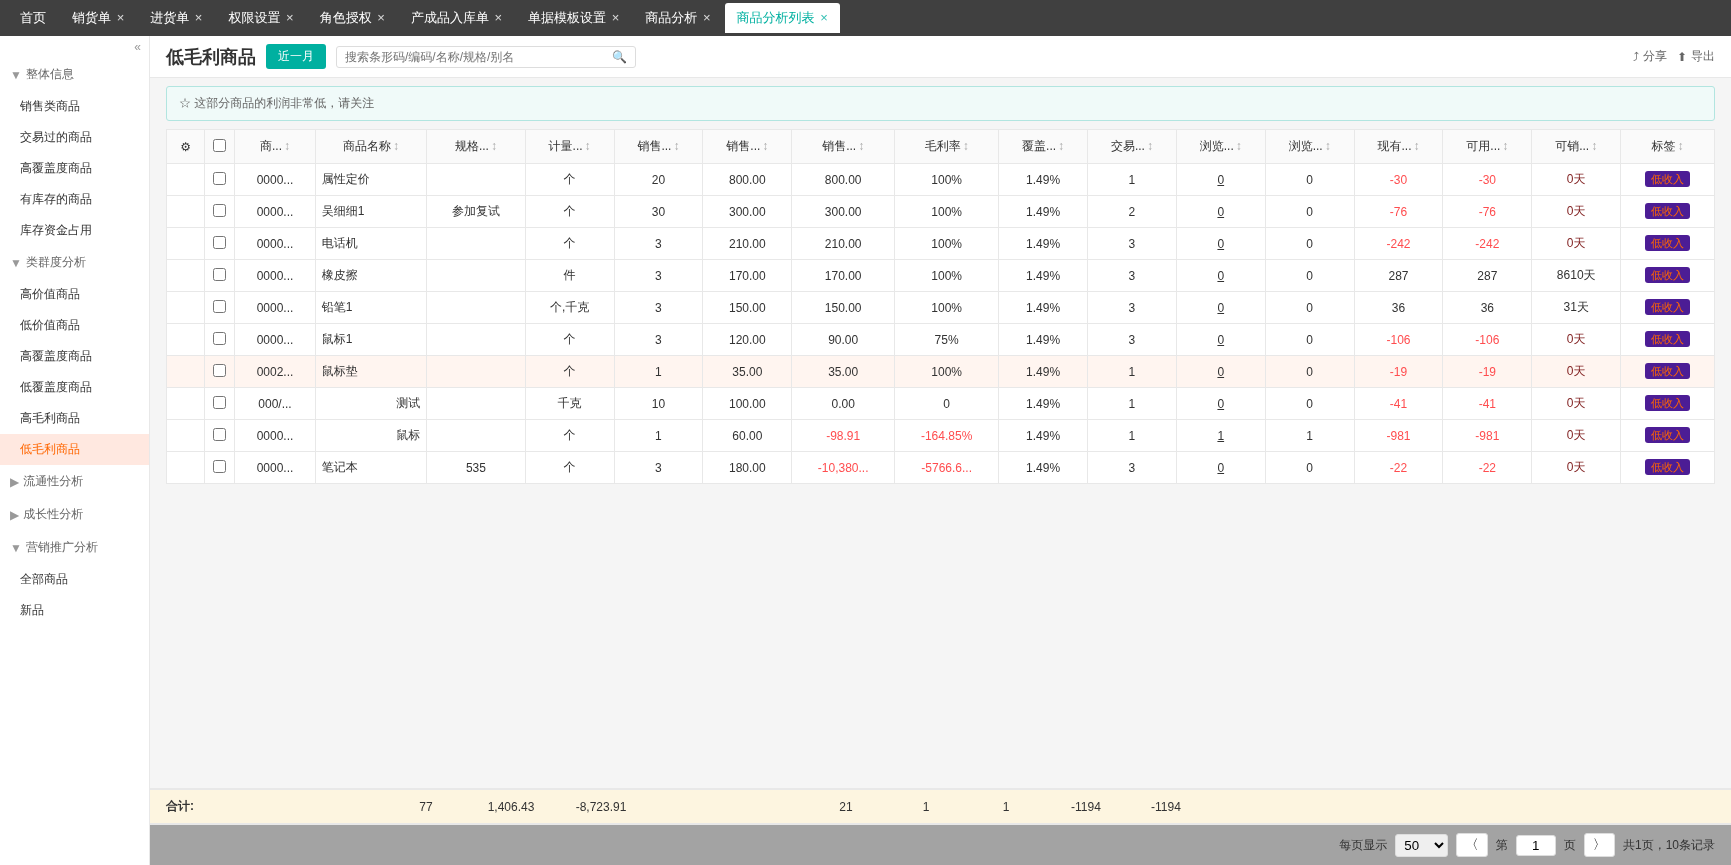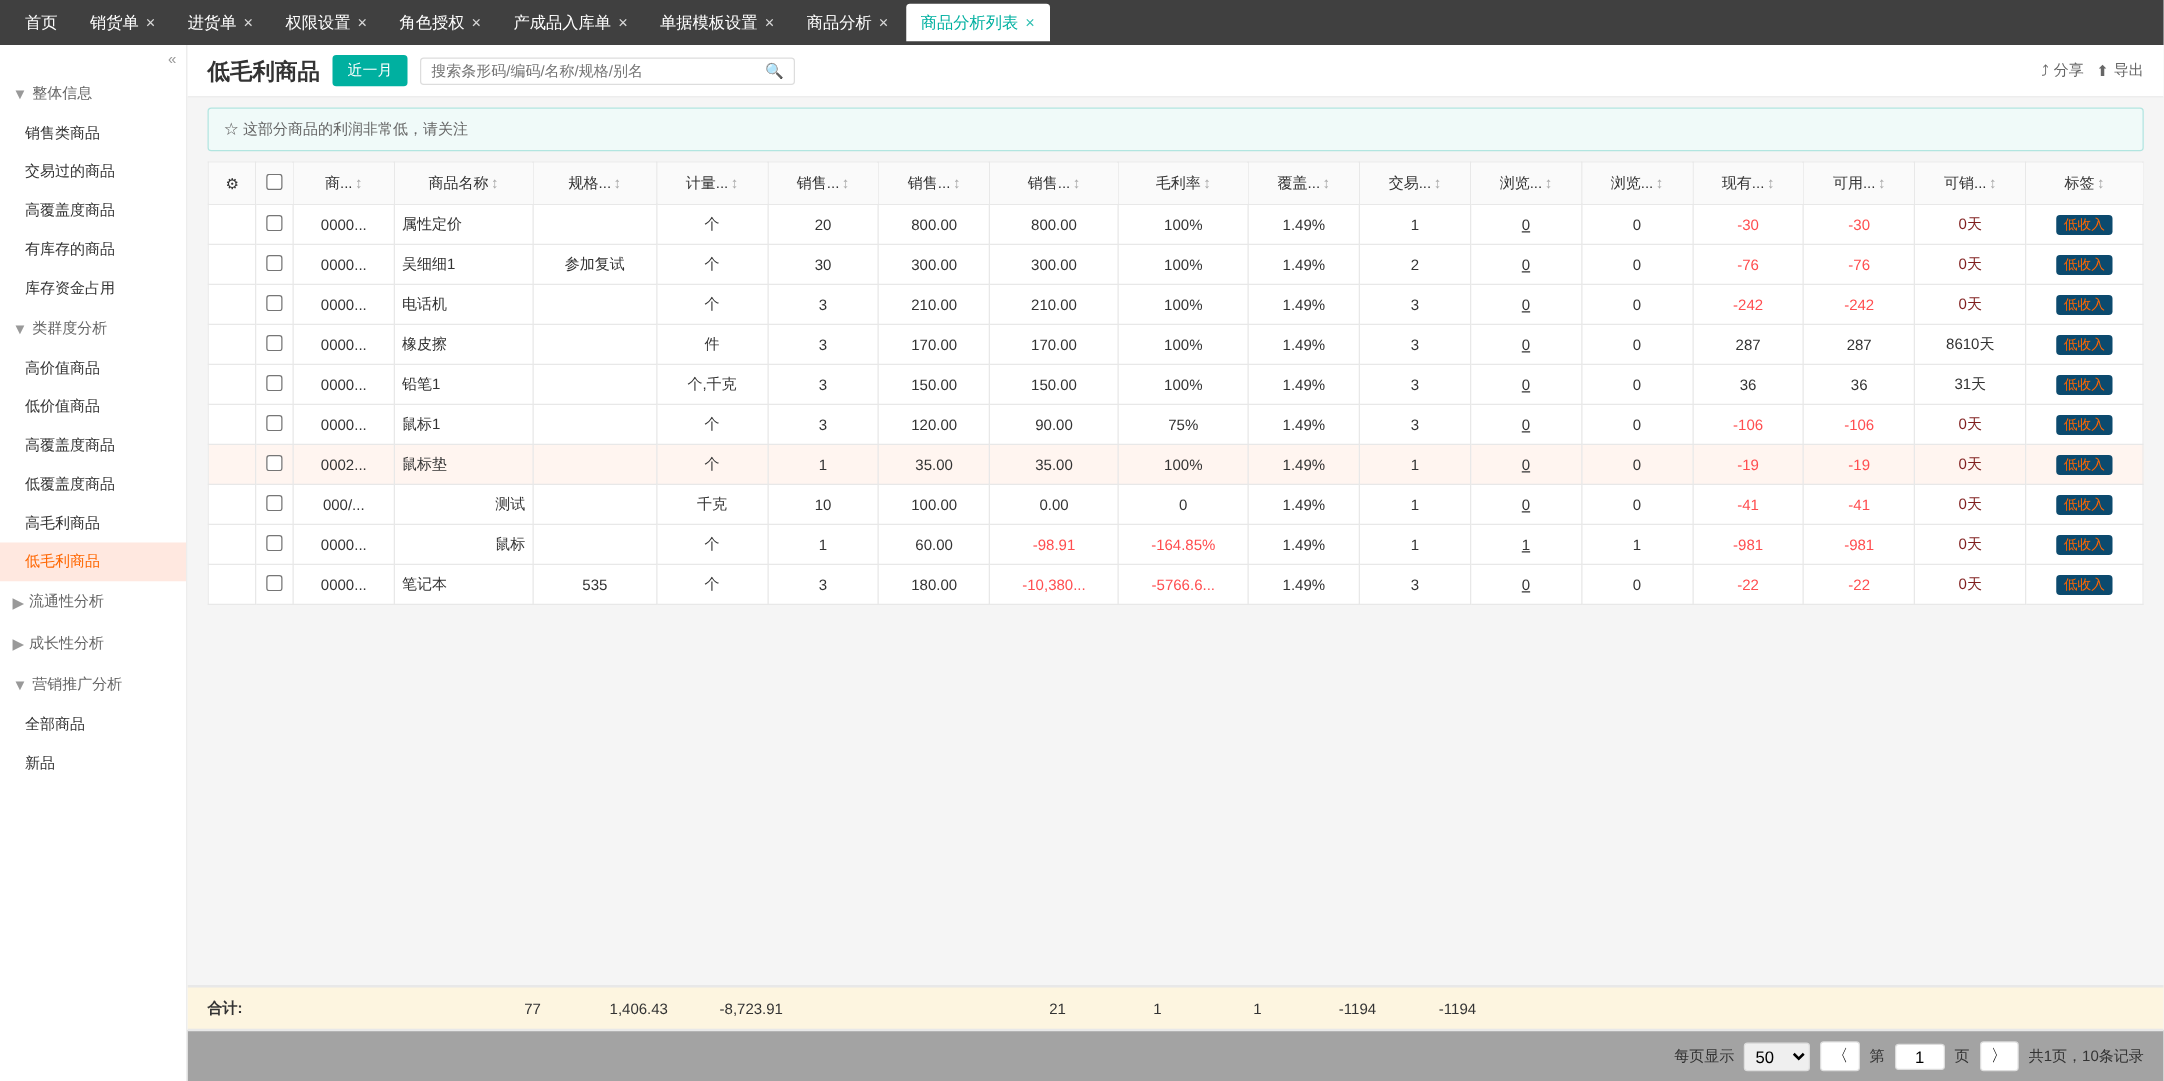--- a/index.html
+++ b/index.html
@@ -168,21 +168,21 @@
     }
     thead th .sort-icon { color: #aaa; margin-left: 2px; }
     tbody td {
       border: 1px solid #e8e8e8;
       padding: 7px 6px;
       text-align: center;
       white-space: nowrap;
     }
     tbody tr.highlighted { background: #fff5f0; }
     .tag-low-income {
-      background: #0c4a6e;
+      background: #4c1d95;
       color: #ff6600;
       border-radius: 3px;
       padding: 2px 6px;
       font-size: 11px;
     }
     .underline-link { text-decoration: underline; cursor: pointer; }
     .red-text { color: #ff4d4f; }
     .orange-text { color: #7f1d1d; }
 
     

